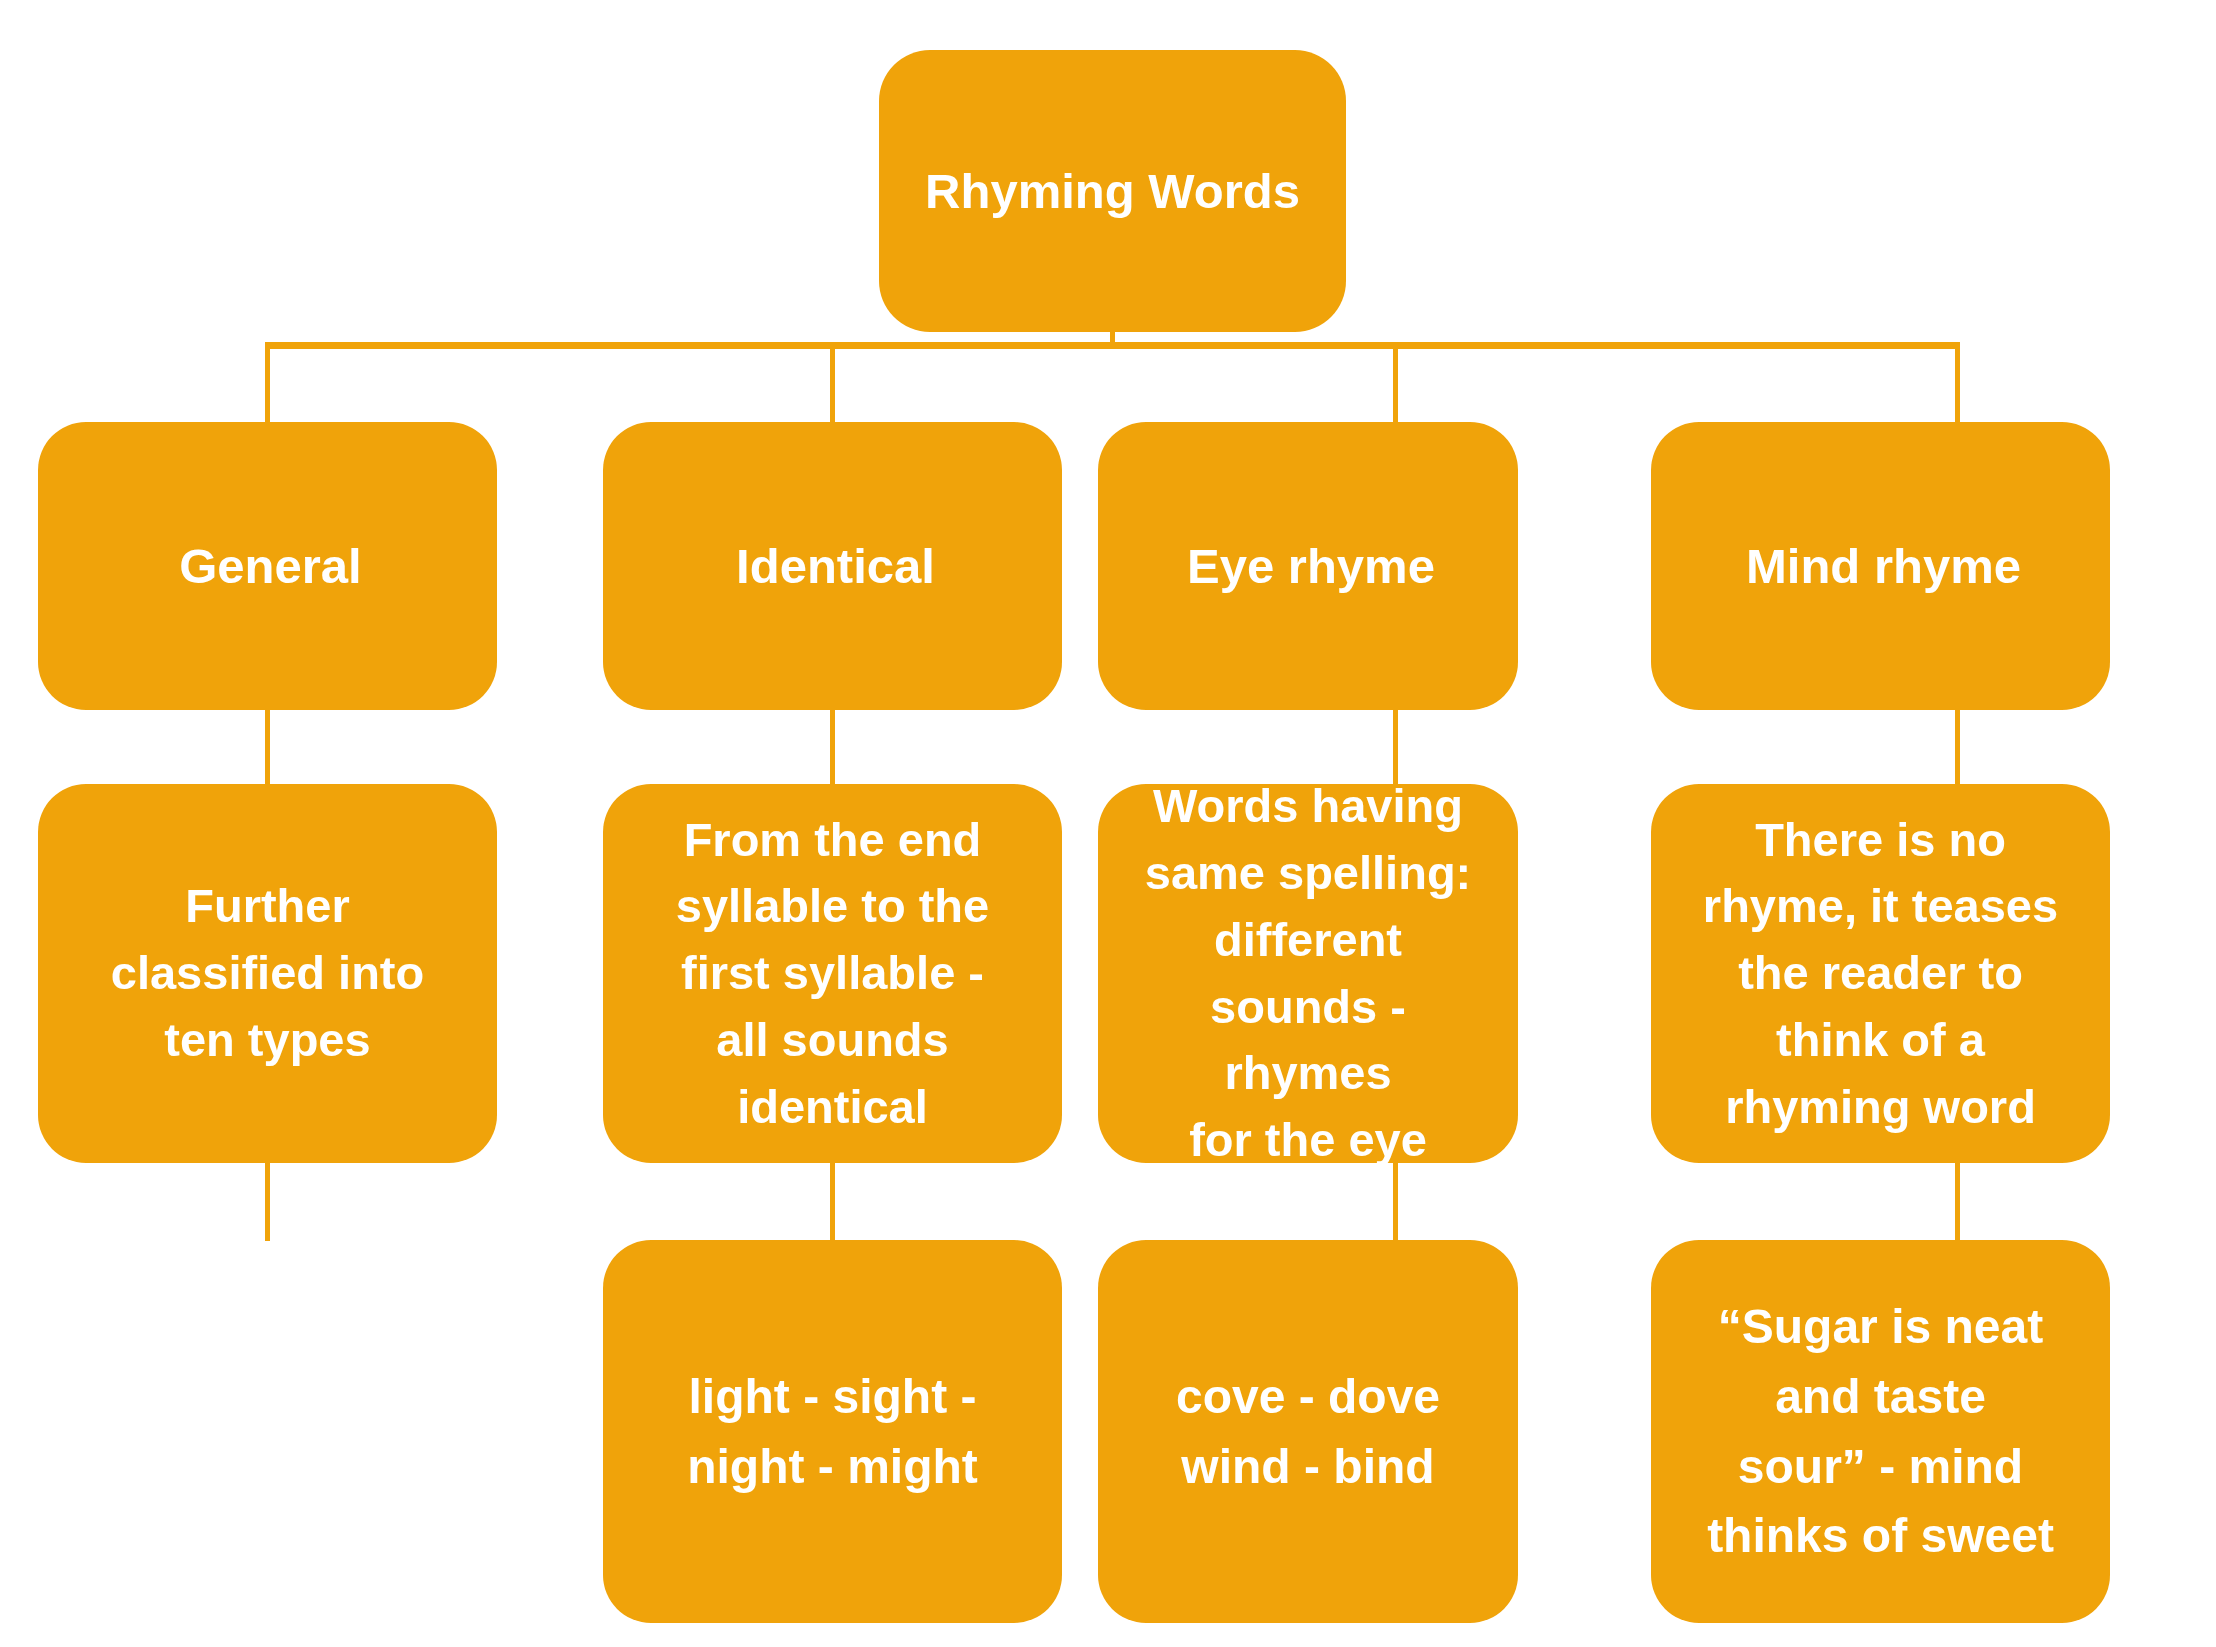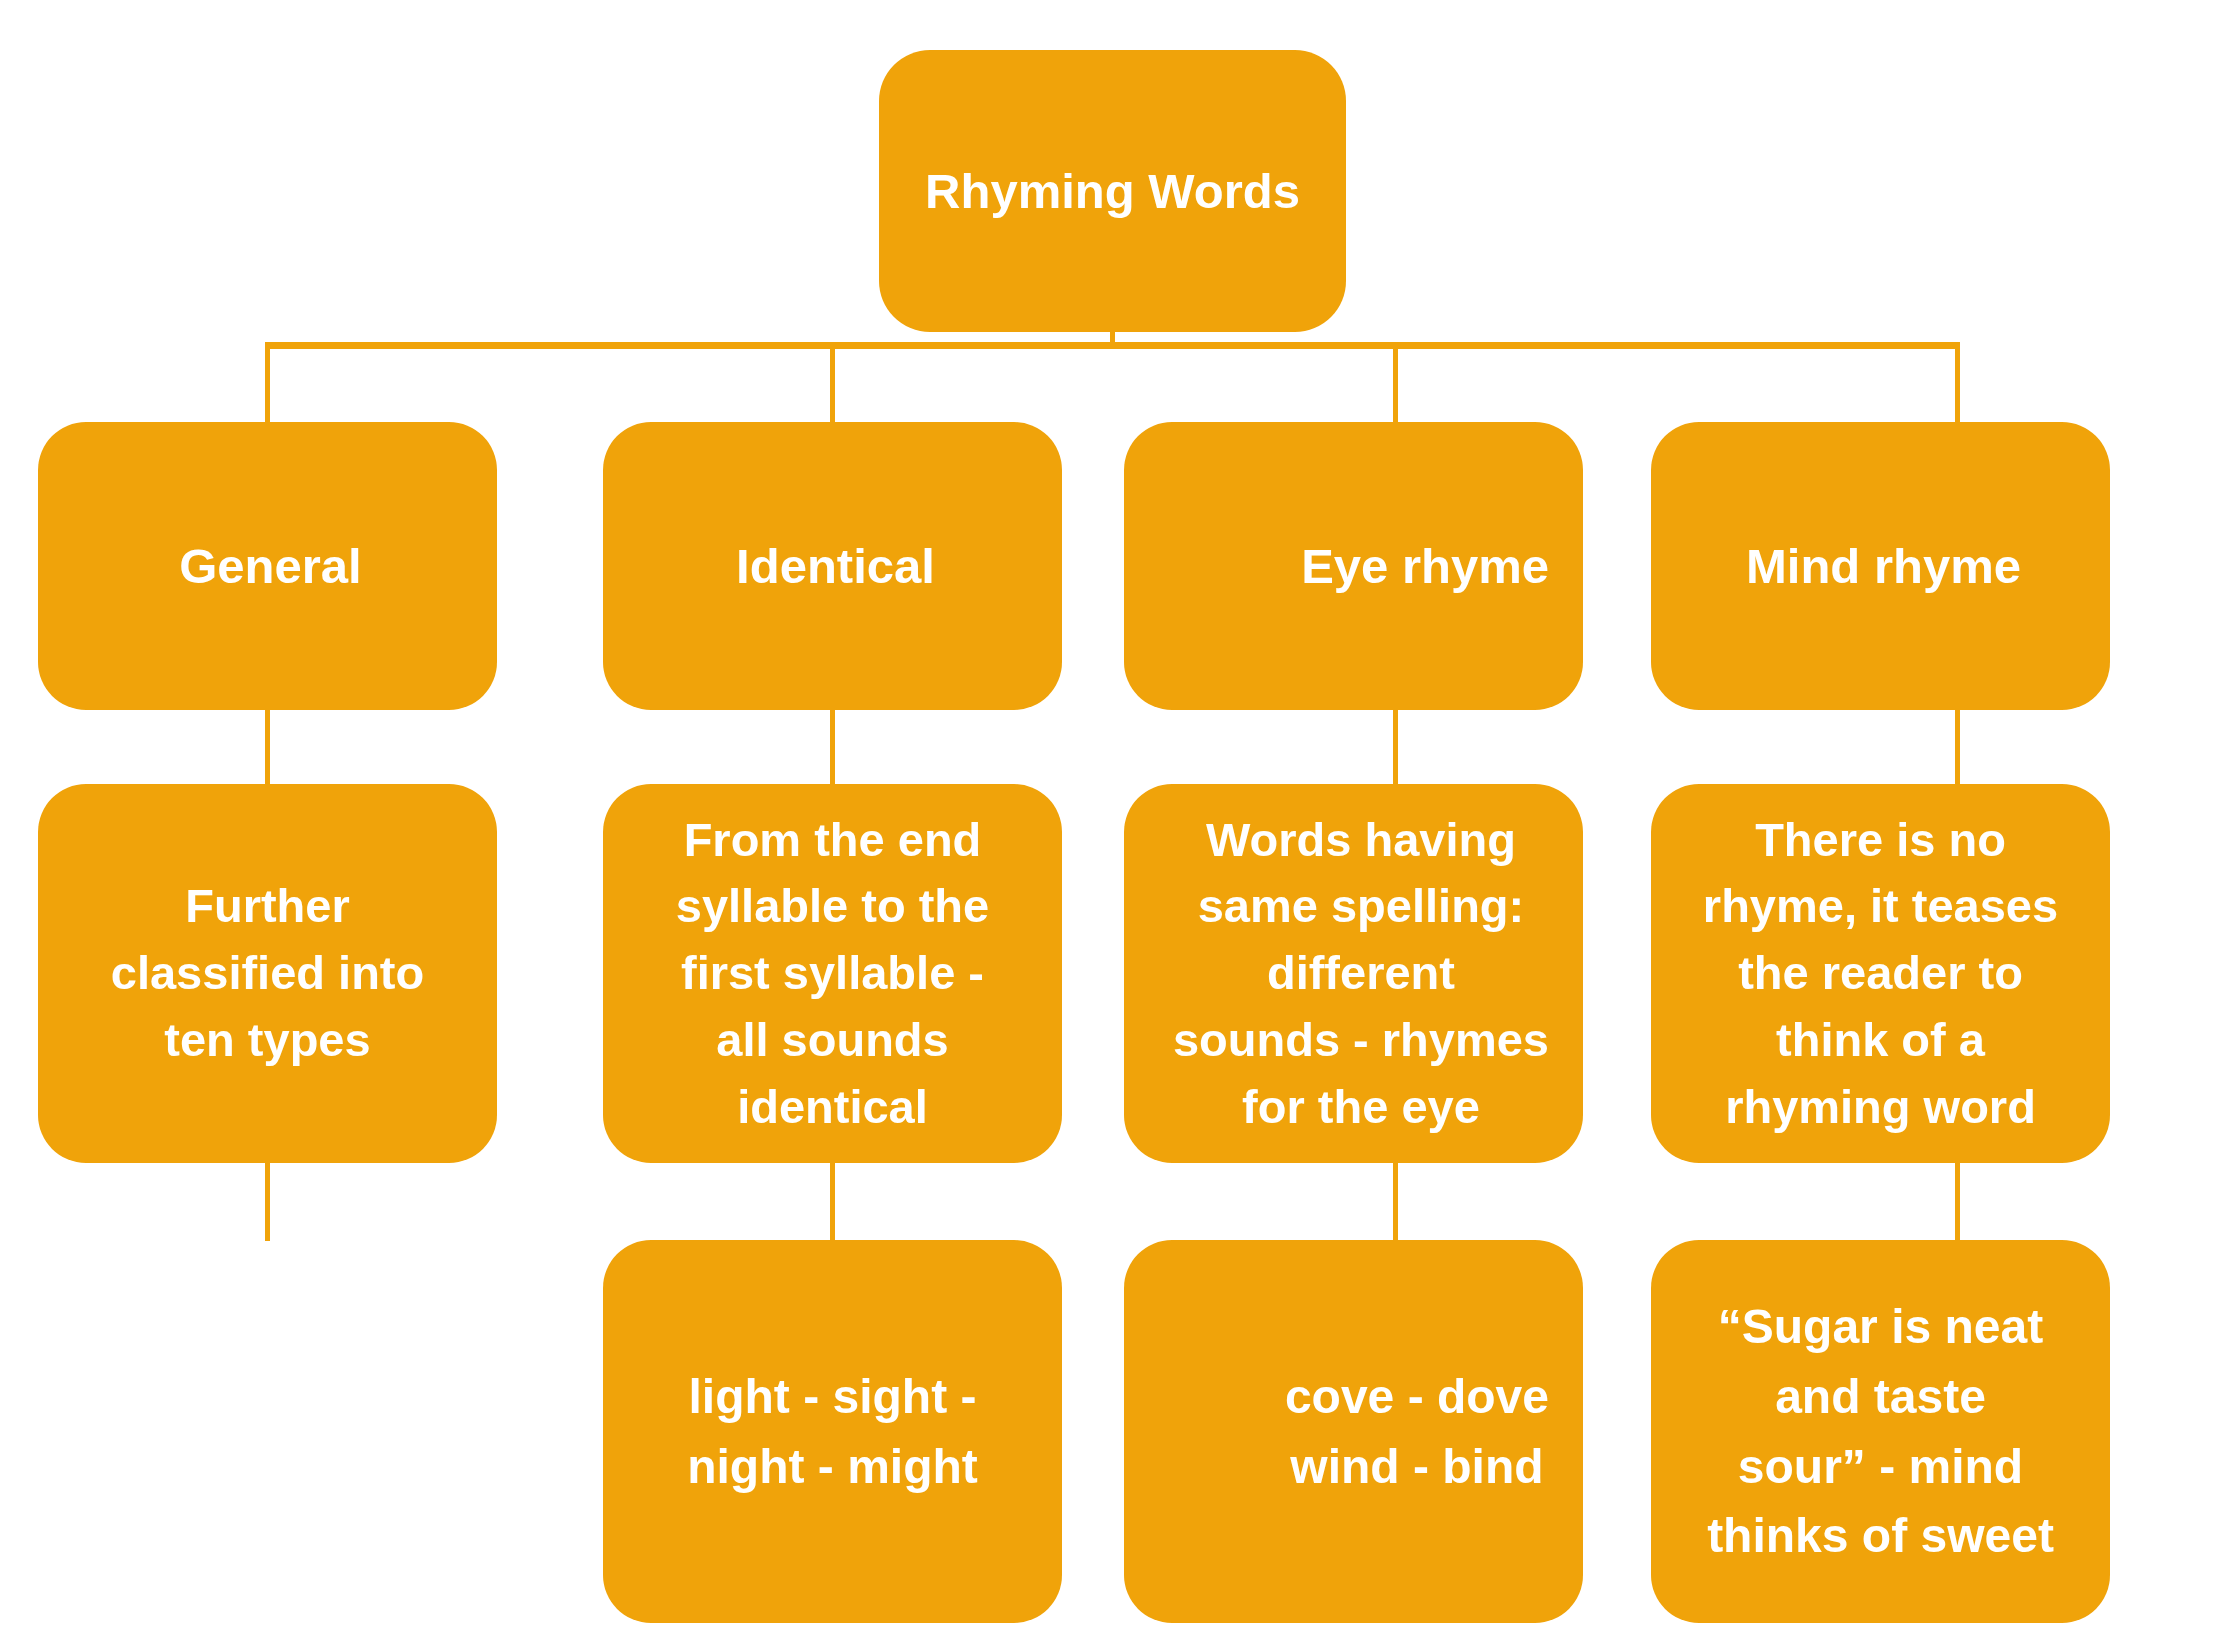--- a/index.html
+++ b/index.html
@@ -30,21 +30,21 @@
   .node-text{
     white-space:pre-line;
     display:block;
   }
   .root-node{left:879px;top:27.6px;width:467px;height:282px;border-radius:51px;font-size:49px;margin-top:22px;}
   .header-node{top:422px;height:288px;font-size:49px;padding-left:40px;}
   .desc-node{top:784px;height:379px;font-size:47px;line-height:1.42;}
   .example-node{top:1240px;height:383px;font-size:48px;line-height:1.45;}
   .col1{left:38px;width:459px;}
   .col2{left:603px;width:459px;}
-  .col3{left:1124px;width:459px;justify-content:flex-end;}
+  .col3{left:1098px;width:420px;}
   .col4{left:1651px;width:459px;}
   .conn{position:absolute;background:var(--accent);}
   .conn-root-stem{left:1110px;top:306px;width:4.9px;height:41px;}
   .conn-crossbar{left:265px;top:342px;width:1695px;height:7.3px;}
   .conn-v{width:4.9px;}
   .x-c1{left:265px;} .x-c2{left:830px;} .x-c3{left:1393px;} .x-c4{left:1955px;}
   .branch{top:346px;height:76px;}
   .mid{top:709px;height:77px;}
   .low{top:1162px;height:79px;}
 </style>

